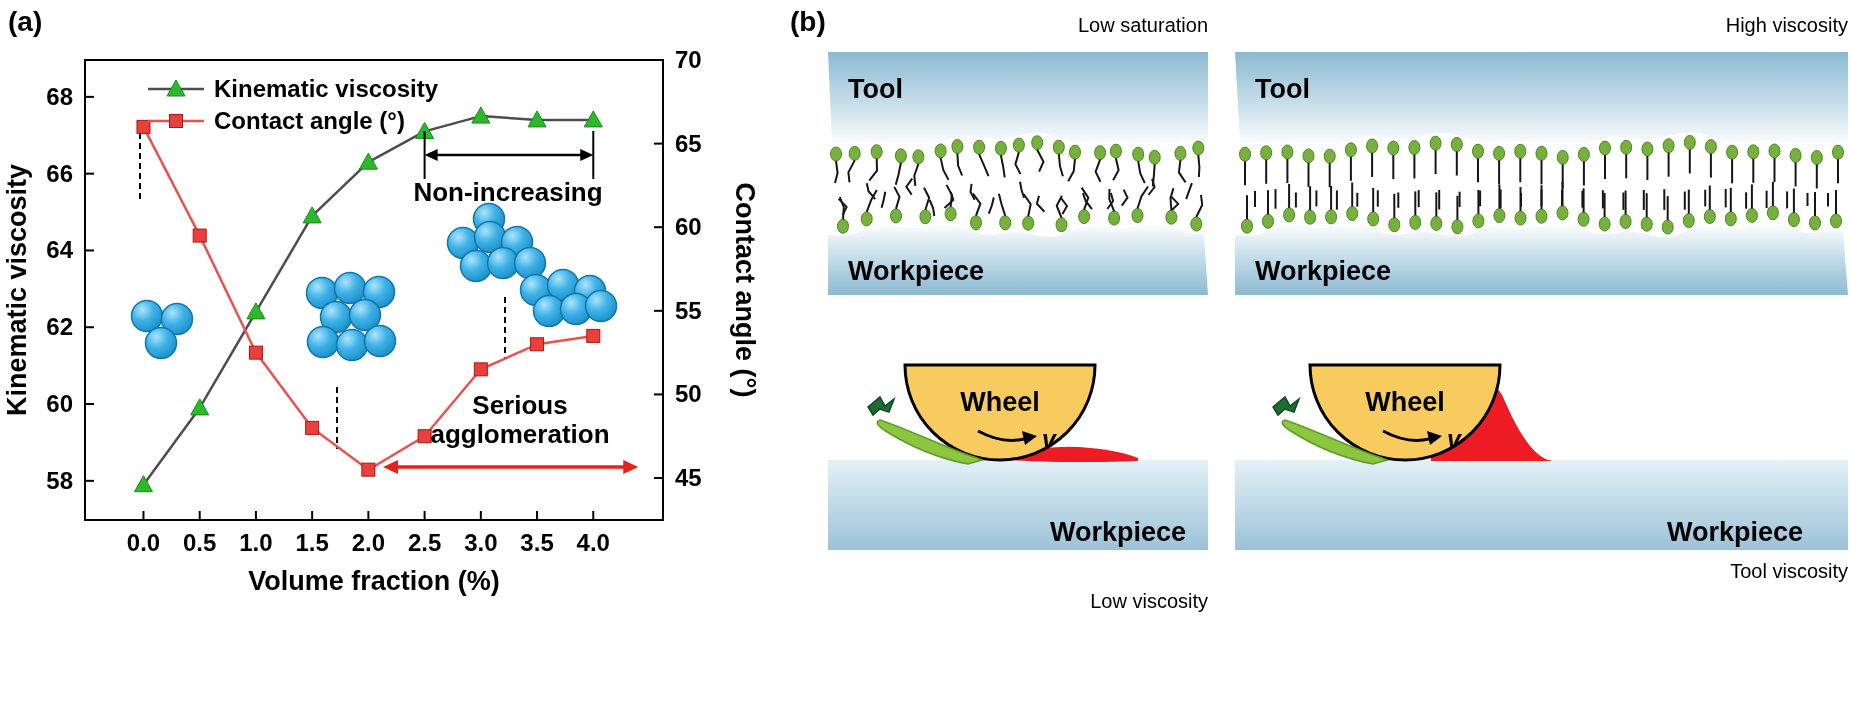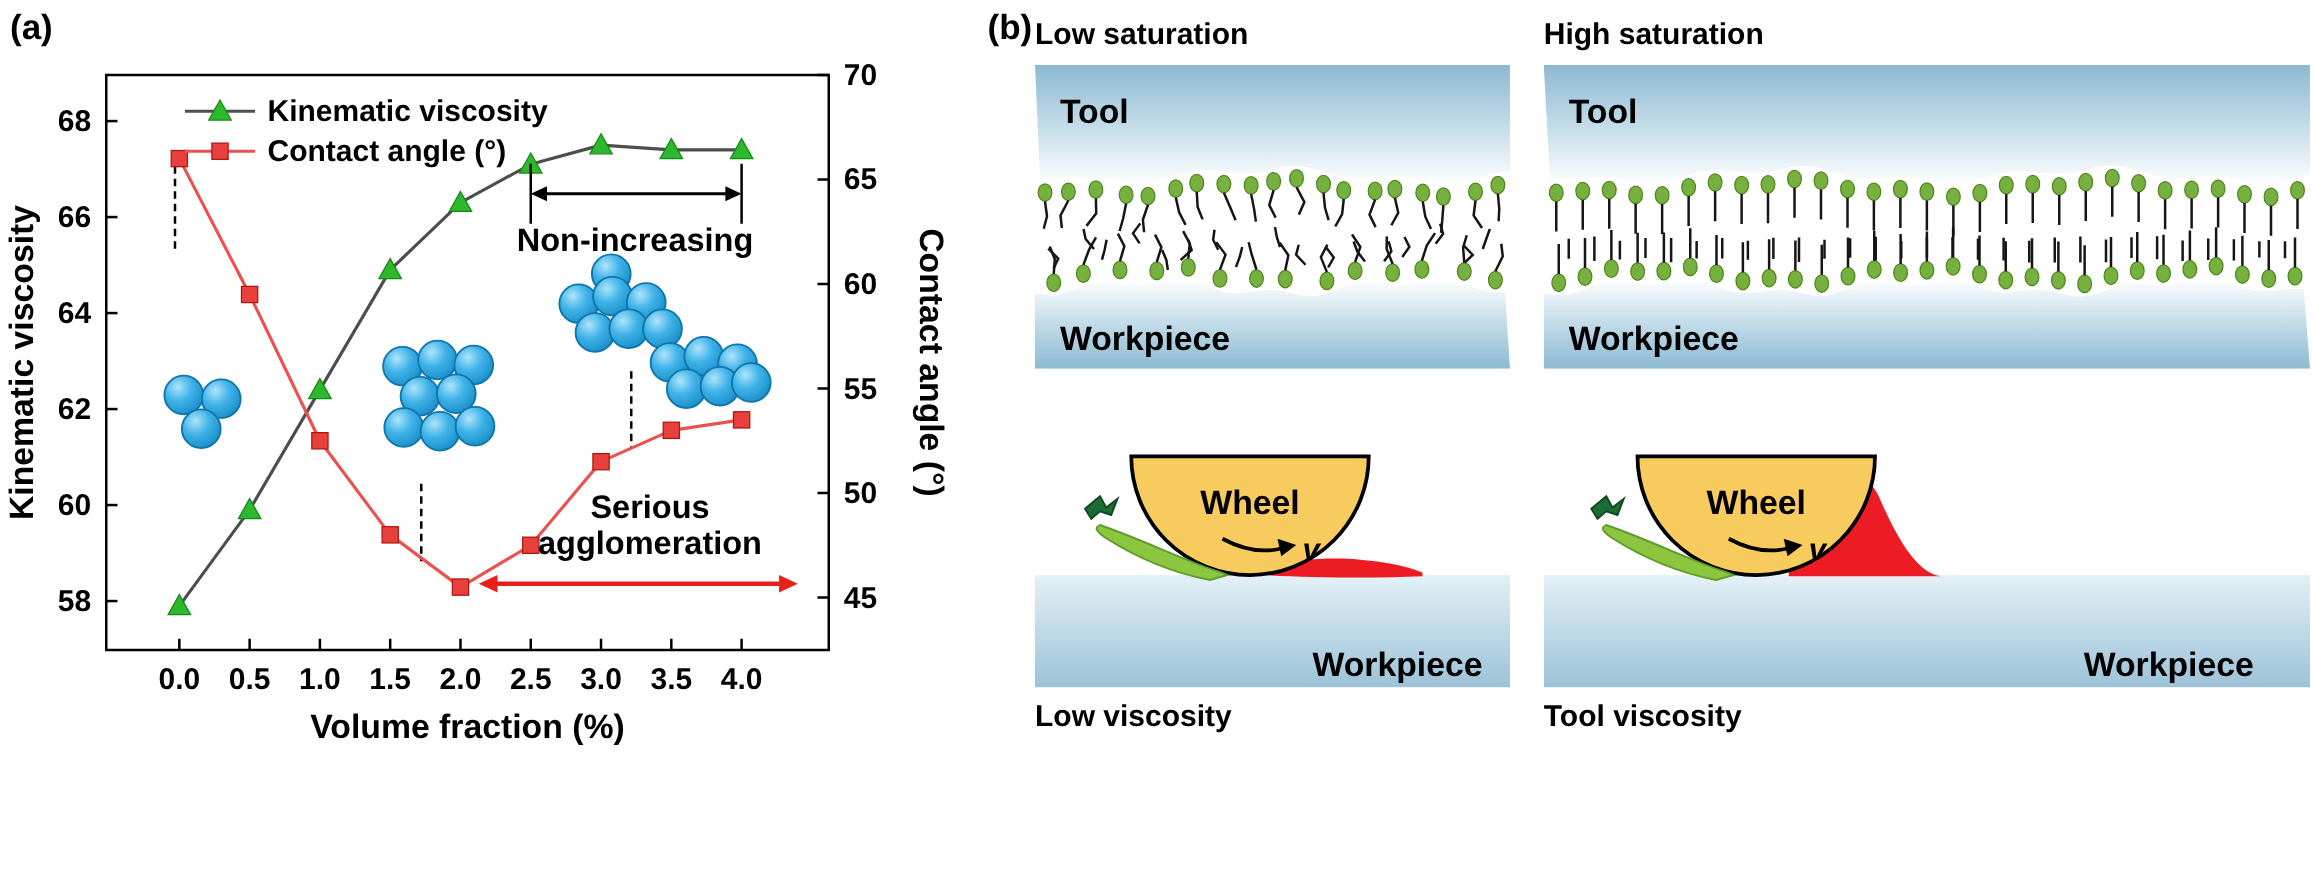--- a/index.html
+++ b/index.html
@@ -3,21 +3,21 @@
 <meta charset="utf-8">
 <style>
   * { margin:0; padding:0; box-sizing:border-box; }
   html,body { background:#ffffff; }
   body {
     width:1851px; height:703px; position:relative; overflow:hidden;
     font-family:"Liberation Sans", sans-serif;
   }
   .abs { position:absolute; }
   .panel-label { font-size:28px; font-weight:bold; color:#000; }
-  .diagram-title, .caption { font-size:24px; font-weight:bold; color:#000; text-align:left; }
+  .diagram-title, .caption { font-size:20px; font-weight:normal; color:#000; text-align:right; }
   svg { display:block; }
   svg text { font-family:"Liberation Sans", sans-serif; fill:#000; }
 </style>
 </head>
 <body>
 
 <svg width="0" height="0" style="position:absolute" aria-hidden="true">
   <defs>
     <radialGradient id="ballGrad" cx="35%" cy="30%" r="80%">
       <stop offset="0%" stop-color="#aee4fb"></stop>
@@ -246,21 +246,21 @@
       <polyline points="309.5,156.5 313.4,144.5 320.0,134.5" fill="none" stroke="#161616" stroke-width="2"></polyline>
       <ellipse cx="343.4" cy="165.2" rx="5.5" ry="7" fill="#76b13f" stroke="#52861f" stroke-width="1"></ellipse>
       <polyline points="343.4,158.2 342.5,146.2 345.4,136.2" fill="none" stroke="#161616" stroke-width="2"></polyline>
       <ellipse cx="368.3" cy="172.0" rx="5.5" ry="7" fill="#76b13f" stroke="#52861f" stroke-width="1"></ellipse>
       <polyline points="368.3,165.0 374.2,153.0 373.0,143.0" fill="none" stroke="#161616" stroke-width="2"></polyline>
     </g>
   <text x="20" y="46" font-size="27" font-weight="bold">Tool</text>
   <text x="20" y="228" font-size="27" font-weight="bold">Workpiece</text>
 </svg>
 
-<div class="abs diagram-title" style="left:1235px;top:14px;width:613px">High saturation</div>
+<div class="abs diagram-title" style="left:1235px;top:14px;width:613px">High viscosity</div>
 <svg id="sat-high" class="abs" style="left:1235px;top:52px" width="613" height="243" viewBox="0 0 613 243">
   <g>
       <path d="M0,0 H613 L613,87.3 L605,89.5 L597,92.1 L589,94.3 L581,95.6 L573,95.6 L565,94.4 L557,92.5 L549,90.5 L541,89.2 L533,88.7 L525,89.1 L517,90.0 L509,90.7 L501,90.7 L493,89.6 L485,87.6 L477,85.0 L469,82.5 L461,80.8 L453,80.4 L445,81.2 L437,82.8 L429,84.8 L421,86.3 L413,87.0 L405,86.8 L397,86.0 L389,85.1 L381,84.8 L373,85.5 L365,87.3 L357,89.8 L349,92.5 L341,94.5 L333,95.4 L325,95.1 L317,93.7 L309,91.9 L301,90.2 L293,89.3 L285,89.3 L277,90.1 L269,91.0 L261,91.6 L253,91.2 L245,89.7 L237,87.4 L229,84.7 L221,82.3 L213,80.9 L205,80.8 L197,81.8 L189,83.5 L181,85.2 L173,86.3 L165,86.5 L157,85.9 L149,84.9 L141,84.2 L133,84.2 L125,85.3 L117,87.4 L109,90.1 L101,92.7 L93,94.5 L85,95.1 L77,94.5 L69,93.0 L61,91.3 L53,90.0 L45,89.6 L37,90.1 L29,91.0 L21,92.0 L13,92.3 L5,91.6 Z" fill="url(#gradTool)"></path>
       <path d="M0,243 L0,182.5 L8,183.9 L16,184.1 L24,182.6 L32,179.7 L40,176.4 L48,173.8 L56,172.8 L64,173.3 L72,174.6 L80,175.8 L88,176.0 L96,175.0 L104,173.2 L112,171.8 L120,171.6 L128,173.1 L136,176.0 L144,179.3 L152,181.8 L160,182.8 L168,182.3 L176,181.0 L184,180.0 L192,179.9 L200,181.1 L208,183.0 L216,184.5 L224,184.7 L232,183.2 L240,180.3 L248,177.1 L256,174.6 L264,173.6 L272,174.1 L280,175.3 L288,176.3 L296,176.1 L304,174.8 L312,172.8 L320,171.2 L328,171.0 L336,172.5 L344,175.4 L352,178.6 L360,181.0 L368,181.9 L376,181.5 L384,180.3 L392,179.5 L400,179.7 L408,181.2 L416,183.3 L424,185.0 L432,185.2 L440,183.7 L448,180.9 L456,177.7 L464,175.4 L472,174.5 L480,175.0 L488,176.1 L496,176.8 L504,176.4 L512,174.8 L520,172.6 L528,170.9 L536,170.6 L544,172.1 L552,174.9 L560,178.0 L568,180.2 L576,181.0 L584,180.5 L592,179.5 L600,178.9 L608,179.4 L613,243 Z" fill="url(#gradWork)"></path>
       <ellipse cx="10.0" cy="102.2" rx="5.5" ry="7" fill="#76b13f" stroke="#52861f" stroke-width="1"></ellipse>
       <polyline points="10.0,109.2 10.0,133.2" fill="none" stroke="#161616" stroke-width="2"></polyline>
       <ellipse cx="31.2" cy="100.8" rx="5.5" ry="7" fill="#76b13f" stroke="#52861f" stroke-width="1"></ellipse>
       <polyline points="31.2,107.8 31.2,131.8" fill="none" stroke="#161616" stroke-width="2"></polyline>
       <ellipse cx="52.4" cy="100.0" rx="5.5" ry="7" fill="#76b13f" stroke="#52861f" stroke-width="1"></ellipse>
       <polyline points="52.4,107.0 52.4,131.0" fill="none" stroke="#161616" stroke-width="2"></polyline>
@@ -413,21 +413,21 @@
   <path fill="#ed1c24" d="M178,110 C205,103 235,100 262,103 C285,105 300,109 310,113 L310,116 C270,118 215,117 180,115 Z"></path>
   <path fill="#f8cb5e" stroke="#000" stroke-width="3" d="M77,20 A95,95 0 0 0 267,20 Z"></path>
   <path fill="#8cc63e" stroke="#5f9b2d" stroke-width="1.5" d="M52,75 C78,84 104,96 132,107 C142,111 150,113 154,115 L140,119 C108,113 78,99 56,85 C49,80 47,77 52,75 Z"></path>
   <path fill="#1e6b35" stroke="#0d4a20" stroke-width="1.5" d="M40,62 l12,-10 l5,9 l9,-7 l-5,13 l-9,-3 l-7,6 Z"></path>
   <path fill="none" stroke="#000" stroke-width="3" d="M150,86 Q174,99 196,94"></path>
   <polygon fill="#000" points="209,91 194,86 197,100"></polygon>
   <text x="172" y="66" text-anchor="middle" font-size="27" font-weight="bold">Wheel</text>
   <text x="214" y="103" font-size="25" font-weight="bold" font-style="italic">v</text>
   <text x="290" y="196" text-anchor="middle" font-size="27" font-weight="bold">Workpiece</text>
 </svg>
-<div class="abs caption" style="left:828px;top:560px;width:380px">Low viscosity</div>
+<div class="abs caption" style="left:828px;top:590px;width:380px">Low viscosity</div>
 
 <svg id="grind-high" class="abs" style="left:1235px;top:345px" width="613" height="205" viewBox="0 0 613 205">
   <rect x="0" y="115" width="613" height="90" fill="url(#gradWp2)"></rect>
   <path fill="#ed1c24" d="M196,113 C210,101 220,68 233,49 C243,33 259,33 268,52 C278,75 289,97 303,109 C309,114 315,116 319,116 L196,116 Z"></path>
   <path fill="#f8cb5e" stroke="#000" stroke-width="3" d="M75,20 A95,95 0 0 0 265,20 Z"></path>
   <path fill="#8cc63e" stroke="#5f9b2d" stroke-width="1.5" d="M50,75 C76,84 102,96 130,107 C140,111 148,113 152,115 L138,119 C106,113 76,99 54,85 C47,80 45,77 50,75 Z"></path>
   <path fill="#1e6b35" stroke="#0d4a20" stroke-width="1.5" d="M38,62 l12,-10 l5,9 l9,-7 l-5,13 l-9,-3 l-7,6 Z"></path>
   <path fill="none" stroke="#000" stroke-width="3" d="M148,86 Q172,99 194,94"></path>
   <polygon fill="#000" points="207,91 192,86 195,100"></polygon>
   <text x="170" y="66" text-anchor="middle" font-size="27" font-weight="bold">Wheel</text>

